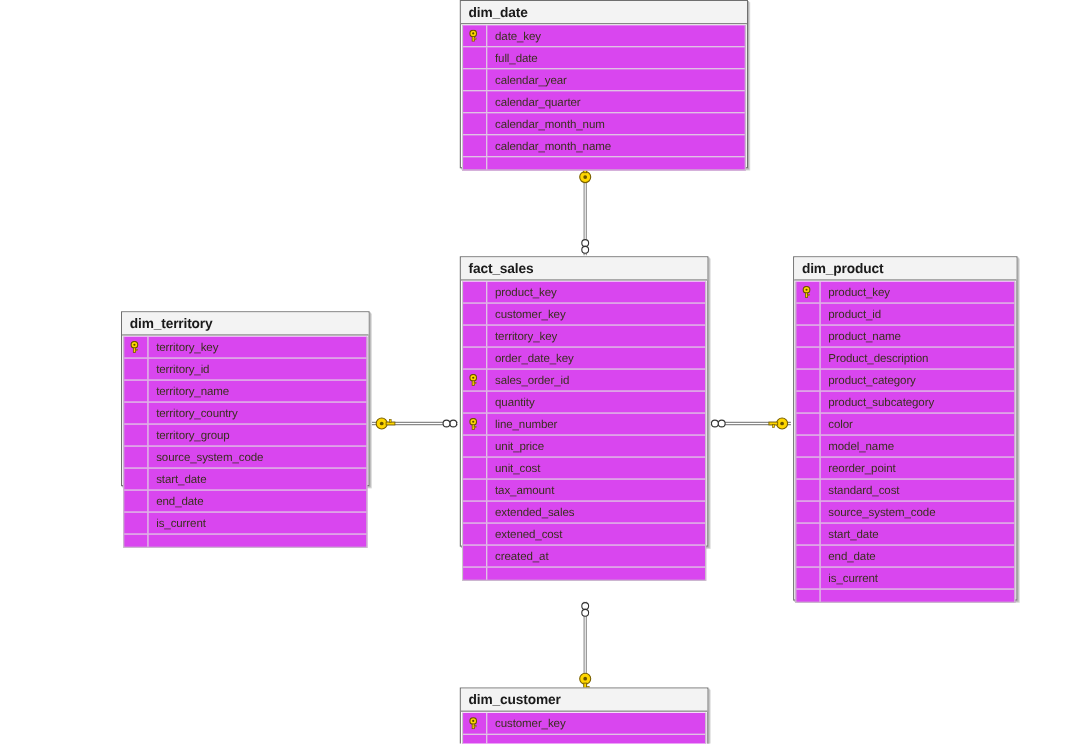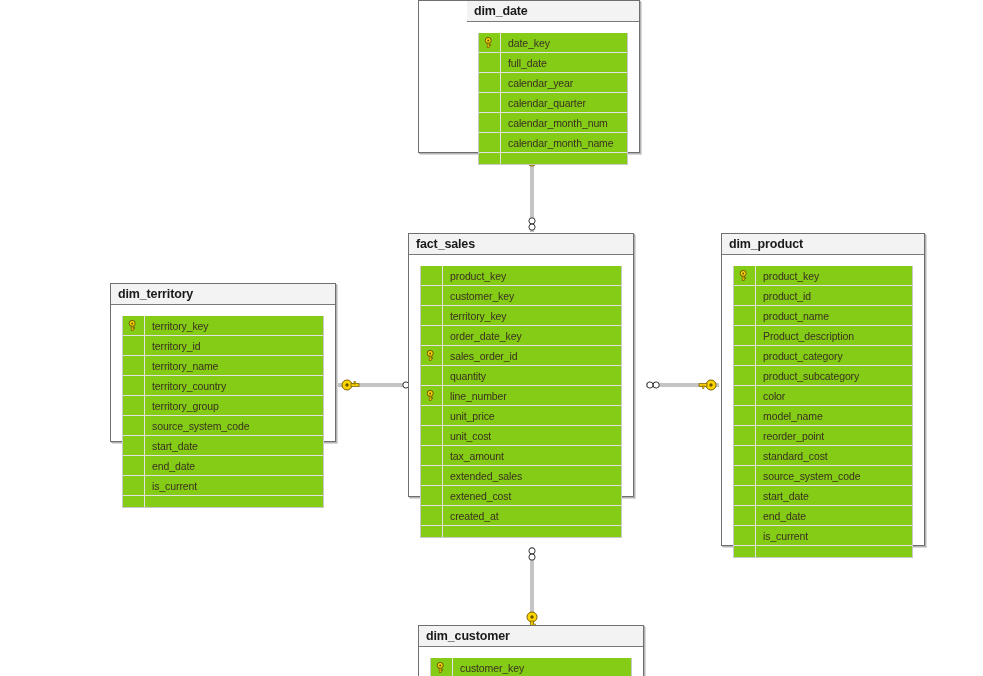--- a/index.html
+++ b/index.html
@@ -52,22 +52,22 @@
   .table-title {
     font-size: 12.5px;
     font-weight: bold;
     color: #1a1a1a;
     letter-spacing: -0.15px;
     white-space: nowrap;
   }
   .table-body {
     border: 1px solid #c8c8c8;
     border-top: none;
-    margin: 11px;
-    background: #84cc16;
+    margin: 1px;
+    background: #d946ef;
     box-sizing: border-box;
   }
   .row {
     height: 20px;
     display: flex;
     align-items: center;
     border-bottom: 1px solid #e2e2e2;
     box-sizing: border-box;
   }
   .row:last-child { border-bottom: none; }
@@ -154,21 +154,21 @@
       <line x1="533" y1="547" x2="533" y2="624" stroke="#8a8a8a" stroke-width="1"></line>
       <g transform="translate(532,554)">
         <use href="#infglyph"></use>
       </g>
       <g transform="translate(532,617)">
         <use href="#keyglyph"></use>
       </g>
     </g>
   </svg>
 
-  <div class="table" style="left:418px; top:0px; width:222px; height:153px;padding-left:48px;">
+  <div class="table" style="left:418px; top:0px; width:262px; height:153px;">
     <div class="table-header">
       <span class="table-title">dim_date</span>
     </div>
     <div class="table-body">
       <div class="row">
         <span class="gutter">
             <svg class="key-glyph" width="11" height="11" viewBox="0 0 11 11">
               <circle cx="4.2" cy="3.4" r="3" fill="#ffd700" stroke="#6b5400" stroke-width="1"></circle>
               <circle cx="4.2" cy="3.4" r="1" fill="#5c4800"></circle>
               <rect x="3.2" y="6.2" width="2" height="4.3" fill="#ffd700" stroke="#6b5400" stroke-width="0.7"></rect>
@@ -196,21 +196,21 @@
       <div class="row">
         <span class="gutter"></span>
         <span class="col-name">calendar_month_name</span>
       </div>
       <div class="row row-filler">
         <span class="gutter"></span>
       </div>
     </div>
   </div>
 
-  <div class="table" style="left:408px; top:233px; width:226px; height:264px;">
+  <div class="table" style="left:418px; top:233px; width:226px; height:264px;">
     <div class="table-header">
       <span class="table-title">fact_sales</span>
     </div>
     <div class="table-body">
       <div class="row">
         <span class="gutter"></span>
         <span class="col-name">product_key</span>
       </div>
       <div class="row">
         <span class="gutter"></span>

